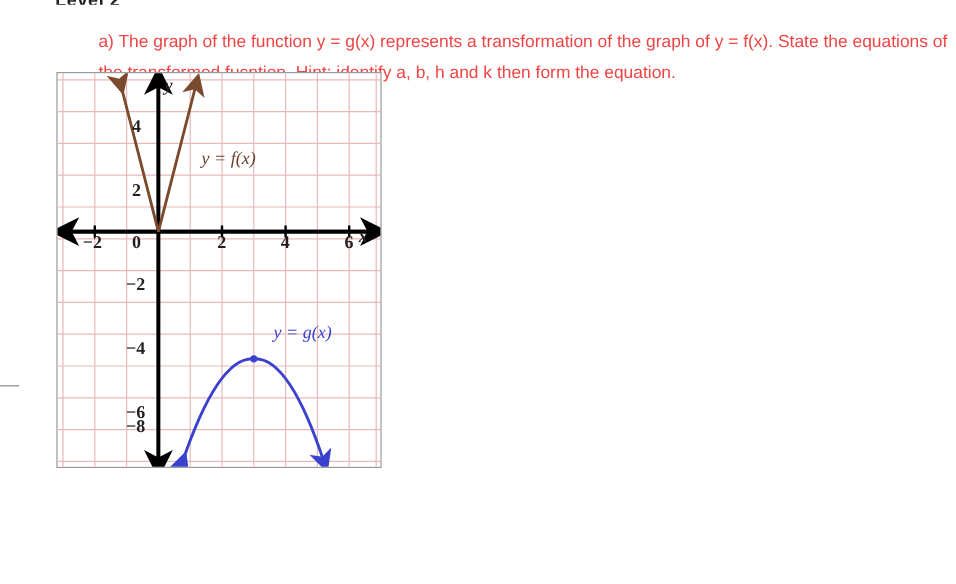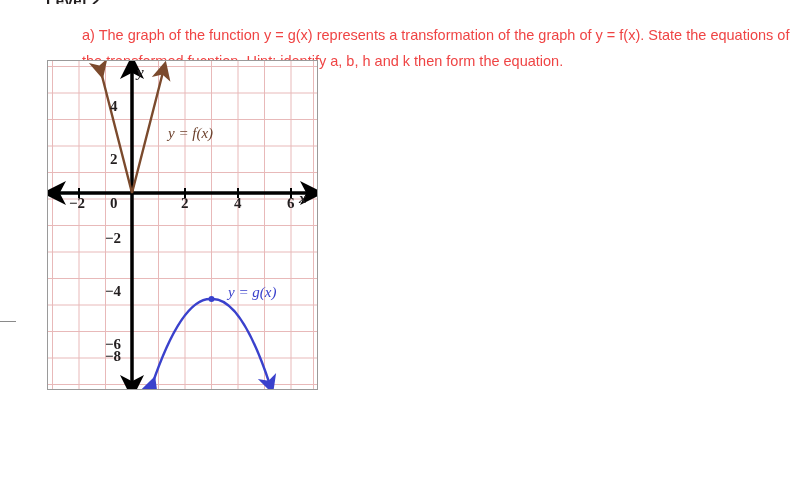--- a/index.html
+++ b/index.html
@@ -181,16 +181,16 @@
 
     <div class="axis-num" style="left:62px; top:37px;">4</div>
     <div class="axis-num" style="left:62px; top:90px;">2</div>
     <div class="axis-num" style="left:57px; top:169px;">−2</div>
     <div class="axis-num" style="left:57px; top:222px;">−4</div>
     <div class="axis-num" style="left:57px; top:275px;">−6</div>
 
     <div class="axis-num" style="left:57px; top:287px;">−8</div>
 
     <div class="fn-label f" style="left:120px; top:64px;">y = f(x)</div>
-    <div class="fn-label g" style="left:180px; top:223px;">y = g(x)</div>
+    <div class="fn-label g" style="left:180px; top:209px;">y = g(x)</div>
 
   </div>
 </div>
 
 </body></html>

